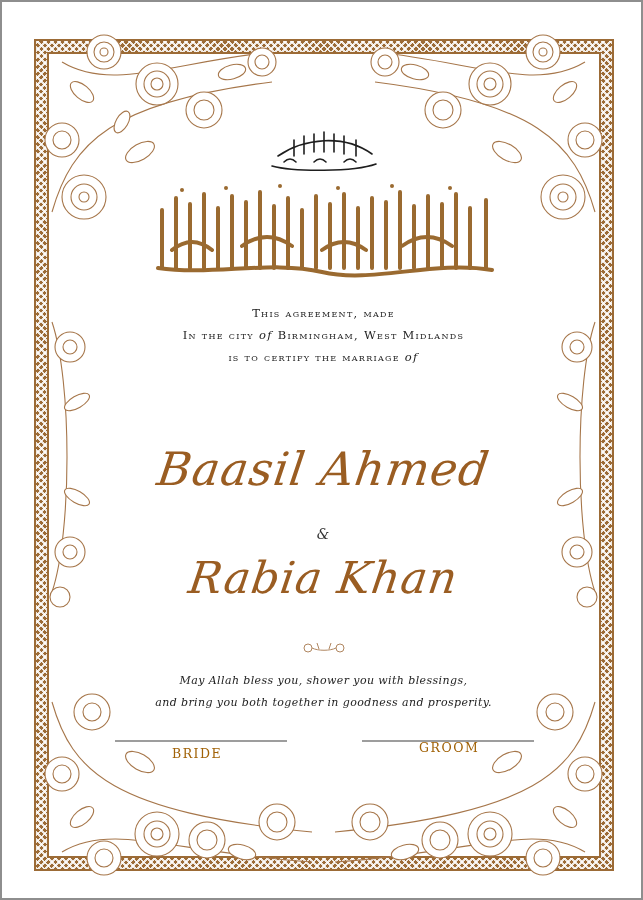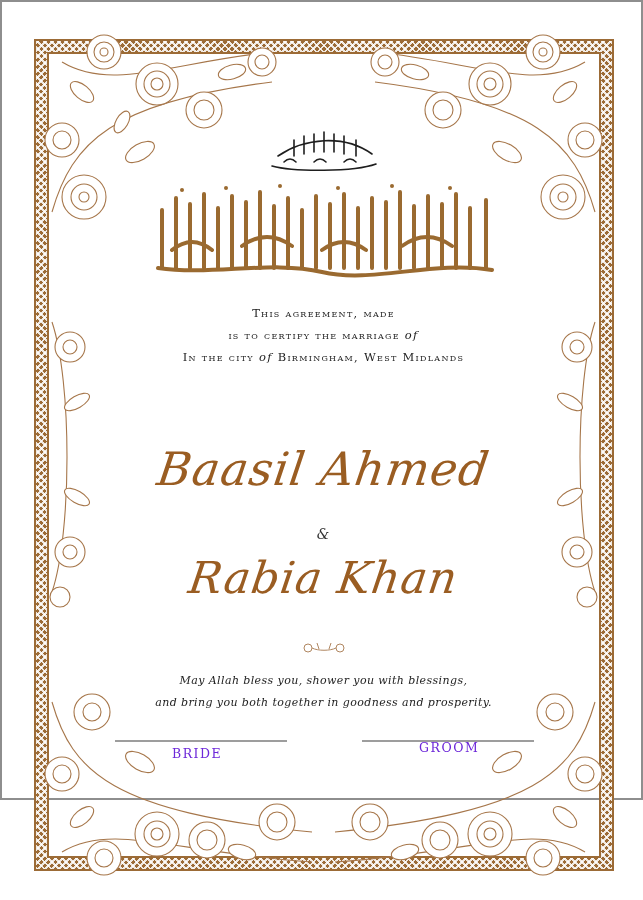--- a/index.html
+++ b/index.html
@@ -1,20 +1,20 @@
 <!DOCTYPE html>
 <html><head>
 <meta charset="utf-8">
 <style>
   * { margin: 0; padding: 0; box-sizing: border-box; }
   html, body { width: 643px; height: 900px; background: #ffffff; overflow: hidden; }
   body { position: relative; font-family: "DejaVu Serif", serif; }
 
   .page {
-    position: absolute; left: 0; top: 0; width: 643px; height: 800px;
+    position: absolute; left: 0; top: 0; width: 643px; height: 900px;
     border: 2px solid #8e8e8e; background: #fff;
   }
 
   
   .frame {
     position: absolute; left: 32px; top: 37px; width: 580px; height: 832px;
     border: 15px solid #9c6b36;
   }
   .frame::before {
     content: ""; position: absolute; inset: -13px;
@@ -71,21 +71,21 @@
     position: absolute; left: 0; top: 668px; width: 643px; text-align: center;
     font-family: "DejaVu Serif", serif; font-style: italic; color: #222;
     font-size: 11px; line-height: 22px; letter-spacing: 0.4px;
   }
   .blessing .line { display: block; }
 
   .sig-line { position: absolute; top: 738px; height: 2px; background: #9d9d9d; }
   .sig-bride { left: 113px; width: 172px; }
   .sig-groom { left: 360px; width: 172px; }
   .sig-label {
-    position: absolute; top: 744px; color: #6d28d9;
+    position: absolute; top: 744px; color: #a16207;
     font-family: "DejaVu Serif", serif; font-size: 12.5px; letter-spacing: 1.5px;
   }
   .label-bride { left: 170px; }
   .label-groom { left: 417px; top: 738px; }
 </style>
 </head>
 <body>
 
 <div class="page">
 
@@ -249,22 +249,22 @@
           <circle cx="128" cy="6" r="2"></circle>
         <circle cx="186" cy="8" r="2"></circle>
           <circle cx="240" cy="6" r="2"></circle>
           <circle cx="298" cy="8" r="2"></circle>
       </g>
     </svg>
   </div>
 
   <div class="intro">
     <span class="line">This agreement, made</span>
+    <span class="line"><span>In the city </span><em>of</em><span> Birmingham, West Midlands</span></span>
     <span class="line"><span>is to certify the marriage </span><em>of</em></span>
-    <span class="line"><span>In the city </span><em>of</em><span> Birmingham, West Midlands</span></span>
   </div>
 
   <div class="name name-bride">Baasil Ahmed</div>
   <div class="amp">&amp;</div>
   <div class="name name-groom">Rabia Khan</div>
 
   <div class="divider-ornament">
     <svg width="44" height="14" viewBox="0 0 44 14">
       <g fill="none" stroke="#b08660" stroke-width="1">
         <circle cx="6" cy="7" r="4"></circle>

